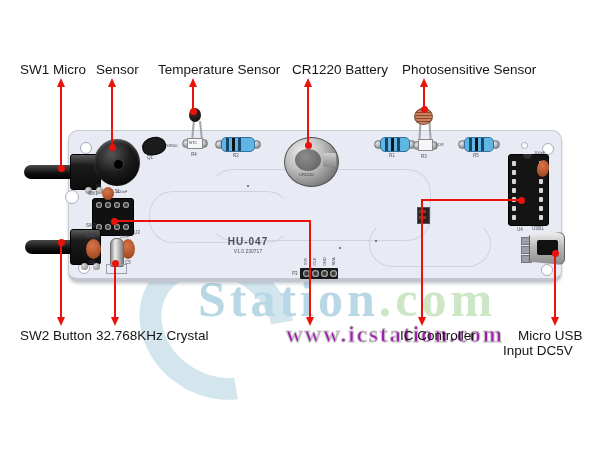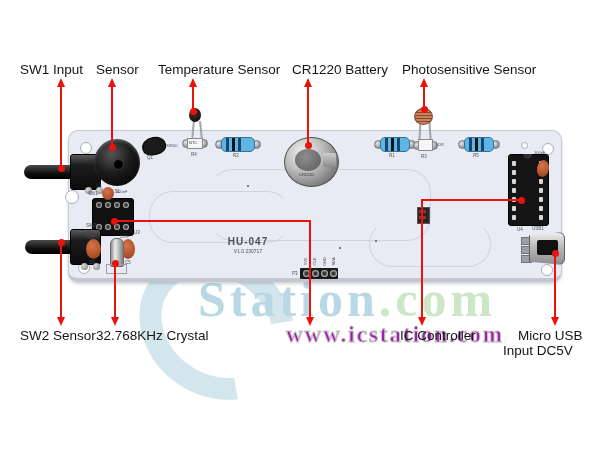--- a/index.html
+++ b/index.html
@@ -191,21 +191,21 @@
     <div class="sockhole" style="left:234px;top:139px;width:7px;height:7px;"></div>
     <div class="sockhole" style="left:243px;top:139px;width:7px;height:7px;"></div>
     <div class="sockhole" style="left:252px;top:139px;width:7px;height:7px;"></div>
     <div class="sockhole" style="left:261px;top:139px;width:7px;height:7px;"></div>
     <div class="silk" style="left:233px;top:128px;font-size:4px;transform:rotate(-90deg);">5V0</div>
     <div class="silk" style="left:242px;top:128px;font-size:4px;transform:rotate(-90deg);">CLK</div>
     <div class="silk" style="left:251px;top:128px;font-size:4px;transform:rotate(-90deg);">GND</div>
     <div class="silk" style="left:260px;top:128px;font-size:4px;transform:rotate(-90deg);">SDA</div>
   </div>
 
-  <div class="lbl" style="left:20px;top:62px;">SW1 Input</div>
+  <div class="lbl" style="left:20px;top:62px;">SW1 Micro</div>
   <div class="lbl" style="left:96px;top:62px;">Sensor</div>
   <div class="lbl" style="left:158px;top:62px;">Temperature Sensor</div>
   <div class="lbl" style="left:292px;top:62px;">CR1220 Battery</div>
   <div class="lbl" style="left:402px;top:62px;">Photosensitive Sensor</div>
 
   <div class="arrow-up" style="left:57px;top:78px;"></div>
   <div class="vline" style="left:60px;top:85px;height:84px;"></div>
   <div class="dot" style="left:58px;top:165px;"></div>
 
   <div class="arrow-up" style="left:108px;top:78px;"></div>
@@ -217,21 +217,21 @@
   <div class="dot" style="left:190px;top:108px;"></div>
 
   <div class="arrow-up" style="left:304px;top:78px;"></div>
   <div class="vline" style="left:307px;top:85px;height:60px;"></div>
   <div class="dot" style="left:305px;top:142px;"></div>
 
   <div class="arrow-up" style="left:420px;top:78px;"></div>
   <div class="vline" style="left:423px;top:85px;height:25px;"></div>
   <div class="dot" style="left:421px;top:106px;"></div>
 
-  <div class="lbl" style="left:20px;top:328px;">SW2 Sensor</div>
+  <div class="lbl" style="left:20px;top:328px;">SW2 Button</div>
   <div class="lbl" style="left:96px;top:328px;">32.768KHz Crystal</div>
   <div class="lbl" style="left:400px;top:328px;">IC Controller</div>
   <div class="lbl" style="left:503px;top:328px;margin-left:15px;">Micro USB</div>
   <div class="lbl" style="left:503px;top:343px;">Input DC5V</div>
 
   <div class="dot" style="left:58px;top:239px;"></div>
   <div class="vline" style="left:60px;top:244px;height:74px;"></div>
   <div class="arrow-down" style="left:57px;top:317px;"></div>
 
   <div class="dot" style="left:112px;top:260px;"></div>

